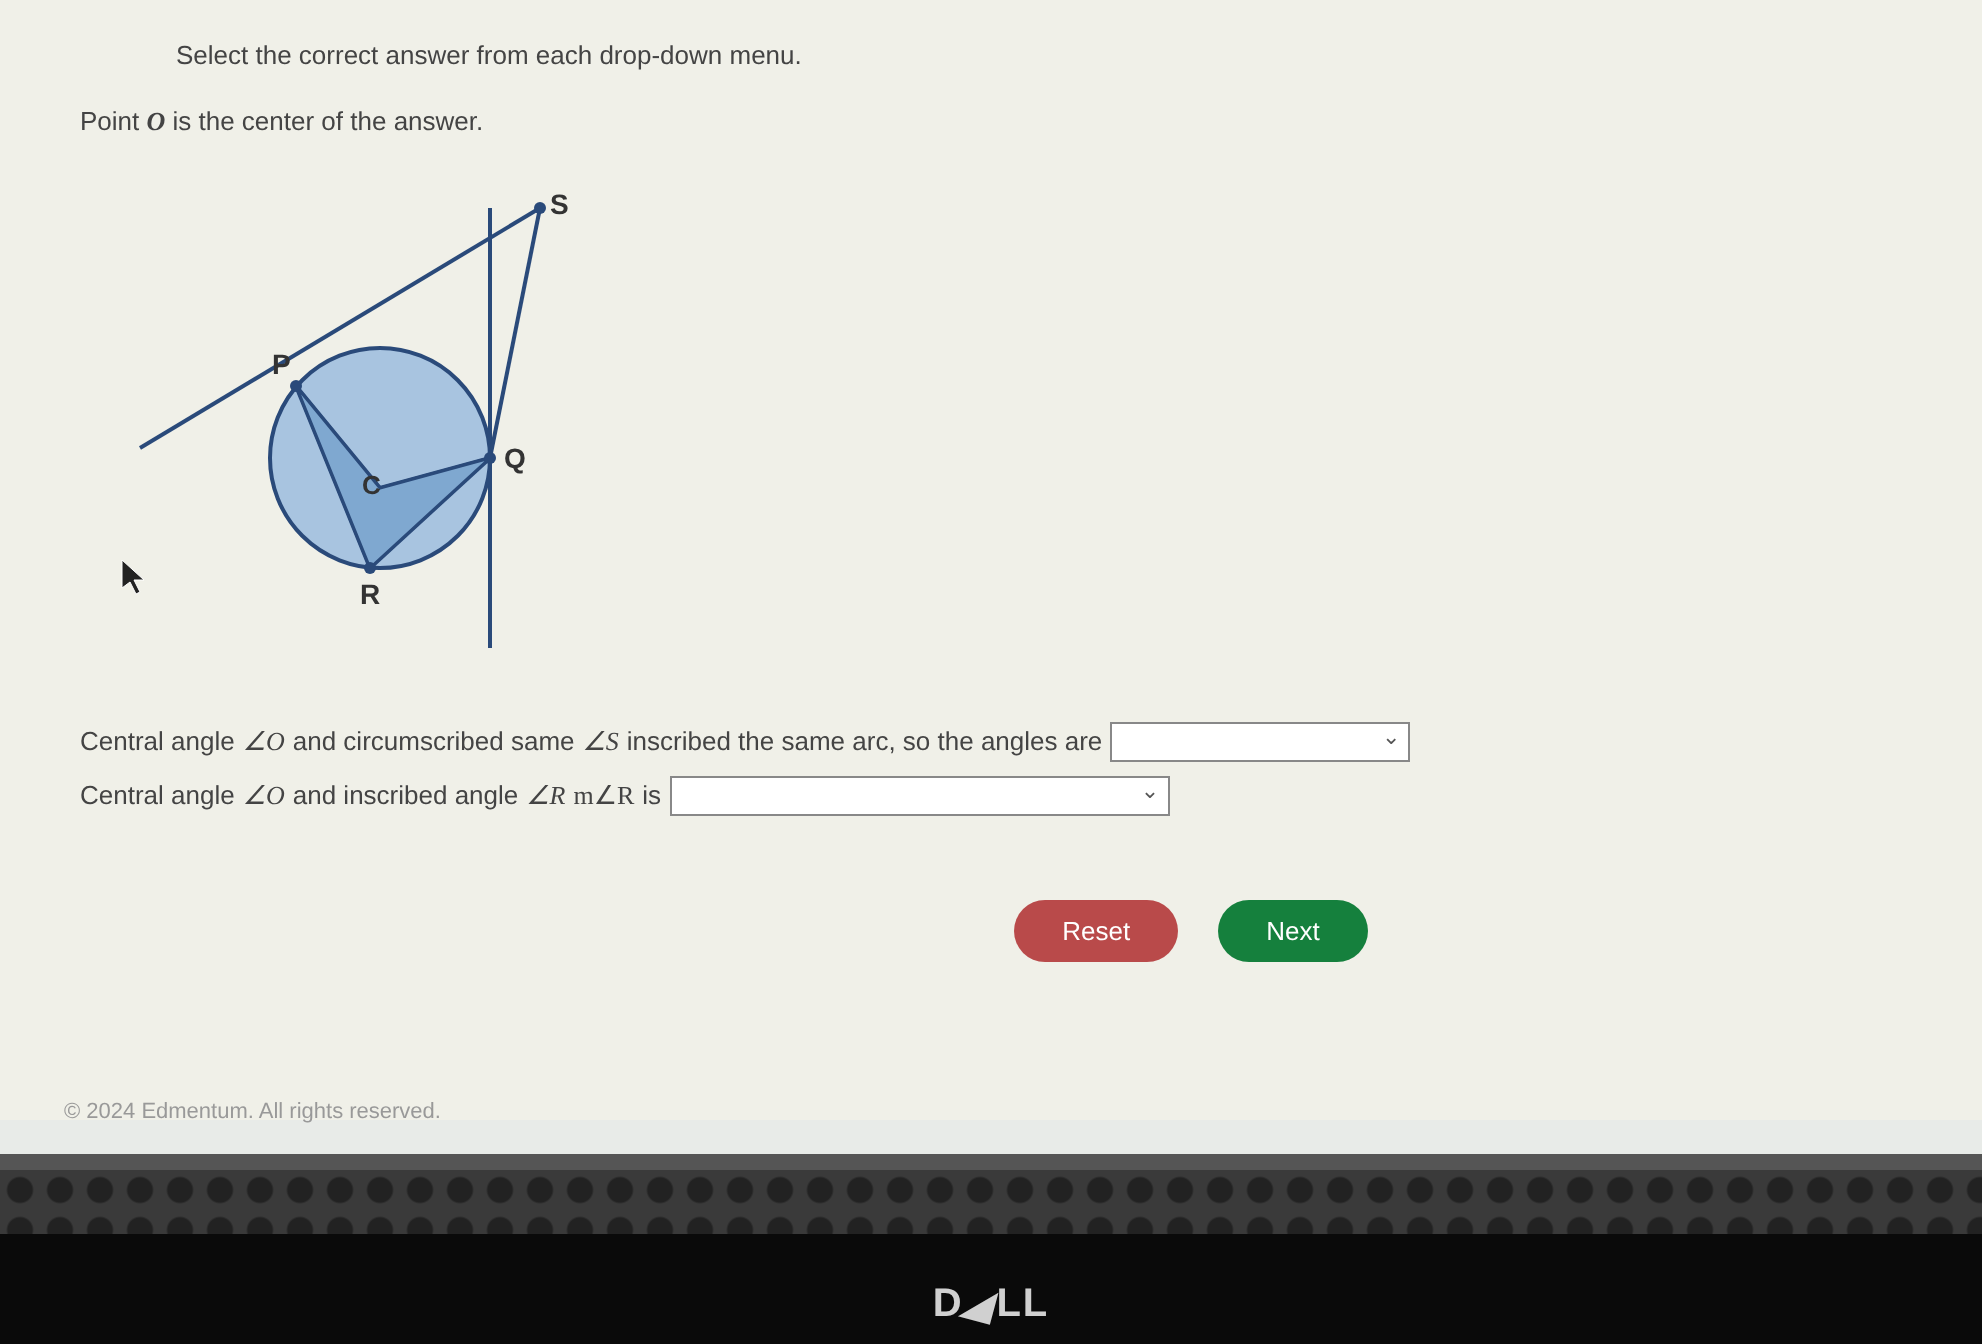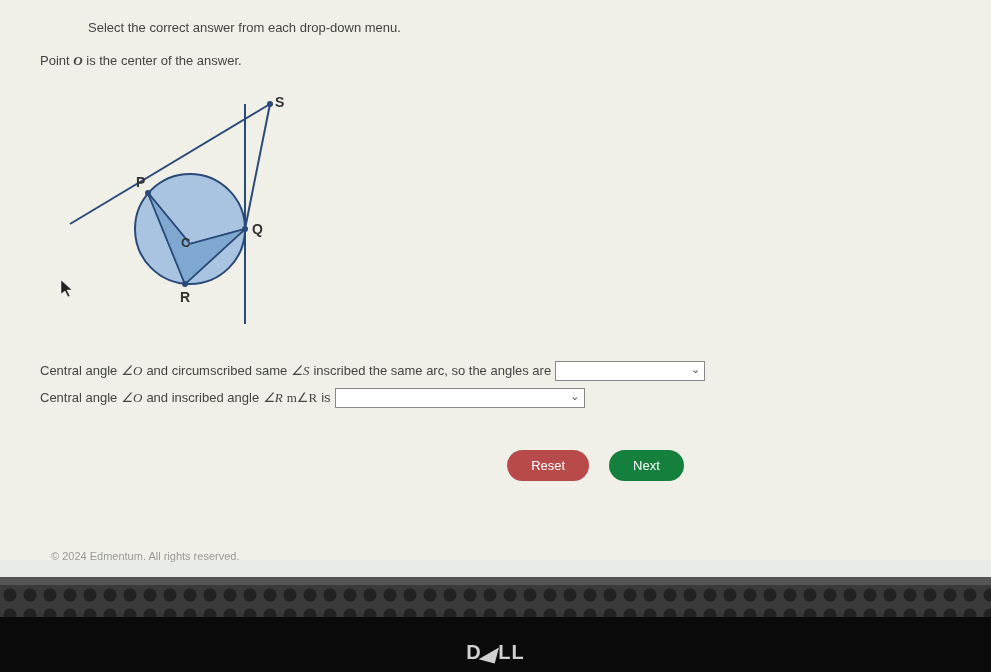--- a/index.html
+++ b/index.html
@@ -91,21 +91,21 @@
       color: #fff;
       font-size: 13px;
       border: none;
       cursor: pointer;
     }
     .btn-reset { background: #b94a4a; }
     .btn-next { background: #15803d; }
     .footer {
       position: absolute;
       bottom: 110px;
-      left: 51px;
+      left: 32px;
       font-size: 11px;
       color: #999;
     }
     .bottom-overlay {
       position: absolute;
       bottom: 0;
       left: 0;
       right: 0;
       height: 95px;
       background:

